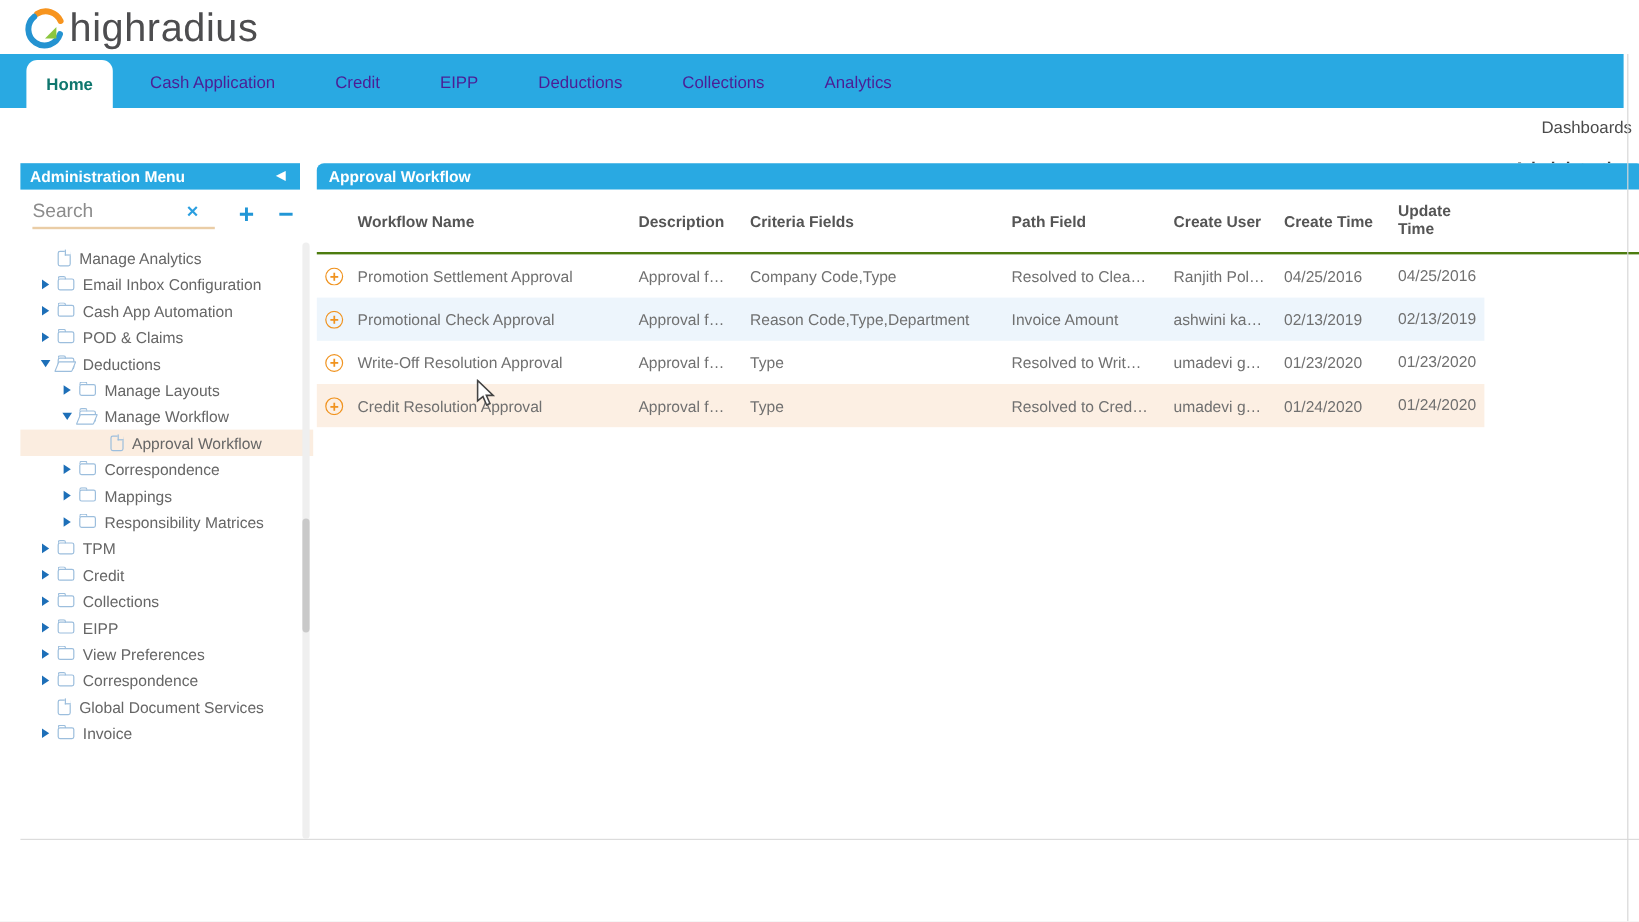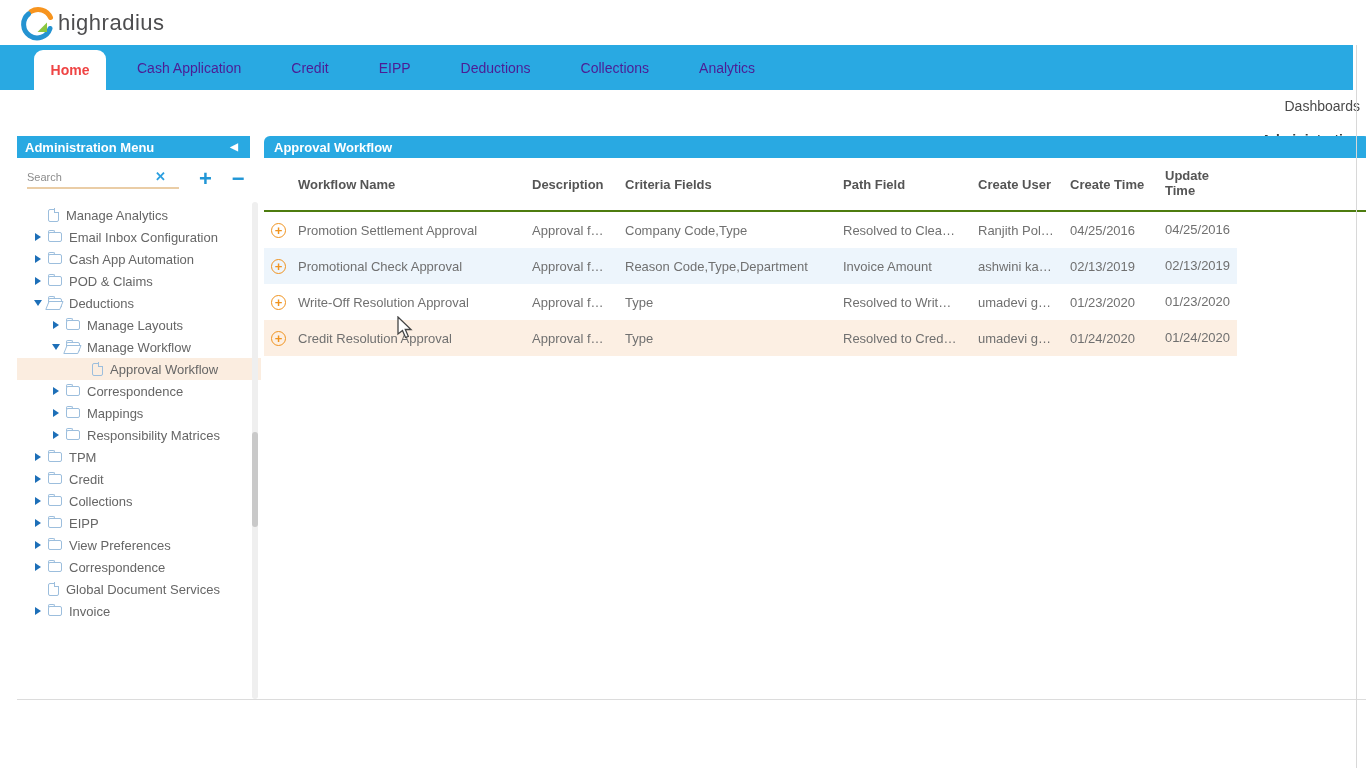--- a/index.html
+++ b/index.html
@@ -2,47 +2,47 @@
 <html><head>
 <meta charset="utf-8">
 <style>
   * { margin:0; padding:0; box-sizing:border-box; }
   body { background:#e9e9e9; font-family:"Liberation Sans", sans-serif; }
   .screen { position:relative; width:1366px; height:768px; background:#fff; overflow:hidden; }
 
   
   .top-header { height:45px; background:#fff; display:flex; align-items:center; padding-left:20px; }
   .logo { display:flex; align-items:center; gap:2px; }
-  .logo-text { font-size:22px; color:#4d4d4f; letter-spacing:0.5px; }
+  .logo-text { font-size:33px; color:#4d4d4f; letter-spacing:0.5px; }
 
   
   .nav-bar { width:1353px; height:45px; background:#29a9e2; display:flex; align-items:stretch; }
   .nav-tab { color:#4c1d95; font-size:14px; display:flex; align-items:center; padding:0 25px; cursor:pointer; white-space:nowrap; }
-  .nav-tab.active { background:#fff; color:#ef4444; font-weight:bold; border-radius:9px 9px 0 0;
-                    margin-left:34px; margin-top:5px; padding:0 0; width:72px; justify-content:center; }
+  .nav-tab.active { background:#fff; color:#0f766e; font-weight:bold; border-radius:9px 9px 0 0;
+                    margin-left:22px; margin-top:5px; padding:0 0; width:72px; justify-content:center; }
   .nav-tab.first { margin-left:6px; }
 
   
   .subnav { height:46px; background:#fff; display:flex; align-items:flex-end;flex-direction:column; }
   .subnav-item { font-size:14px; color:#4a4a4a; padding:8px 6px 10px 6px; cursor:pointer; }
   .subnav-item.first { margin-left:16px; }
   .subnav-item.active { margin-left:32px; font-weight:bold; color:#3f3f3f; border-bottom:4px solid #f7941e; padding-bottom:6px; }
 
   
   .content { position:absolute; top:136px; left:17px; width:1353px; height:564px; display:flex; border-bottom:1px solid #dcdcdc; background:#fff; }
 
   
   .sidebar { width:244px; flex:none; position:relative; }
   .sidebar-header { width:233px; height:22px; background:#29a9e2; color:#fff; font-size:13px; font-weight:bold;
                     display:flex; align-items:center; padding:0 8px; }
   .sidebar-header .spacer { flex:1; }
   .collapse-btn { color:#fff; font-size:10px; cursor:pointer; line-height:1; padding:2px 4px; }
   .search-row { height:42px; display:flex; align-items:center; padding-left:10px; }
   .search-box { display:flex; align-items:center; border-bottom:2px solid #eacda6; width:152px; padding-bottom:3px; }
-  .search-input { border:none; outline:none; font-size:11px; color:#a21caf; width:128px; font-family:"Liberation Sans",sans-serif; }
+  .search-input { border:none; outline:none; font-size:16px; color:#a21caf; width:128px; font-family:"Liberation Sans",sans-serif; }
   .search-input::placeholder { color:#8c8c8c; }
   .clear-btn { color:#2b9fe0; font-size:13px; font-weight:bold; cursor:pointer; }
   .add-btn, .remove-btn { color:#2196d6; font-weight:bold; cursor:pointer; line-height:1; }
   .add-btn { font-size:22px; margin-left:20px; }
   .remove-btn { font-size:22px; margin-left:20px; }
 
   .tree { padding-top:4px; }
   .tree-item { height:22px; display:flex; align-items:center; font-size:13px; color:#666; cursor:pointer; white-space:nowrap; }
   .tree-item.lvl1 { padding-left:14px; }
   .tree-item.lvl2 { padding-left:32px; }

